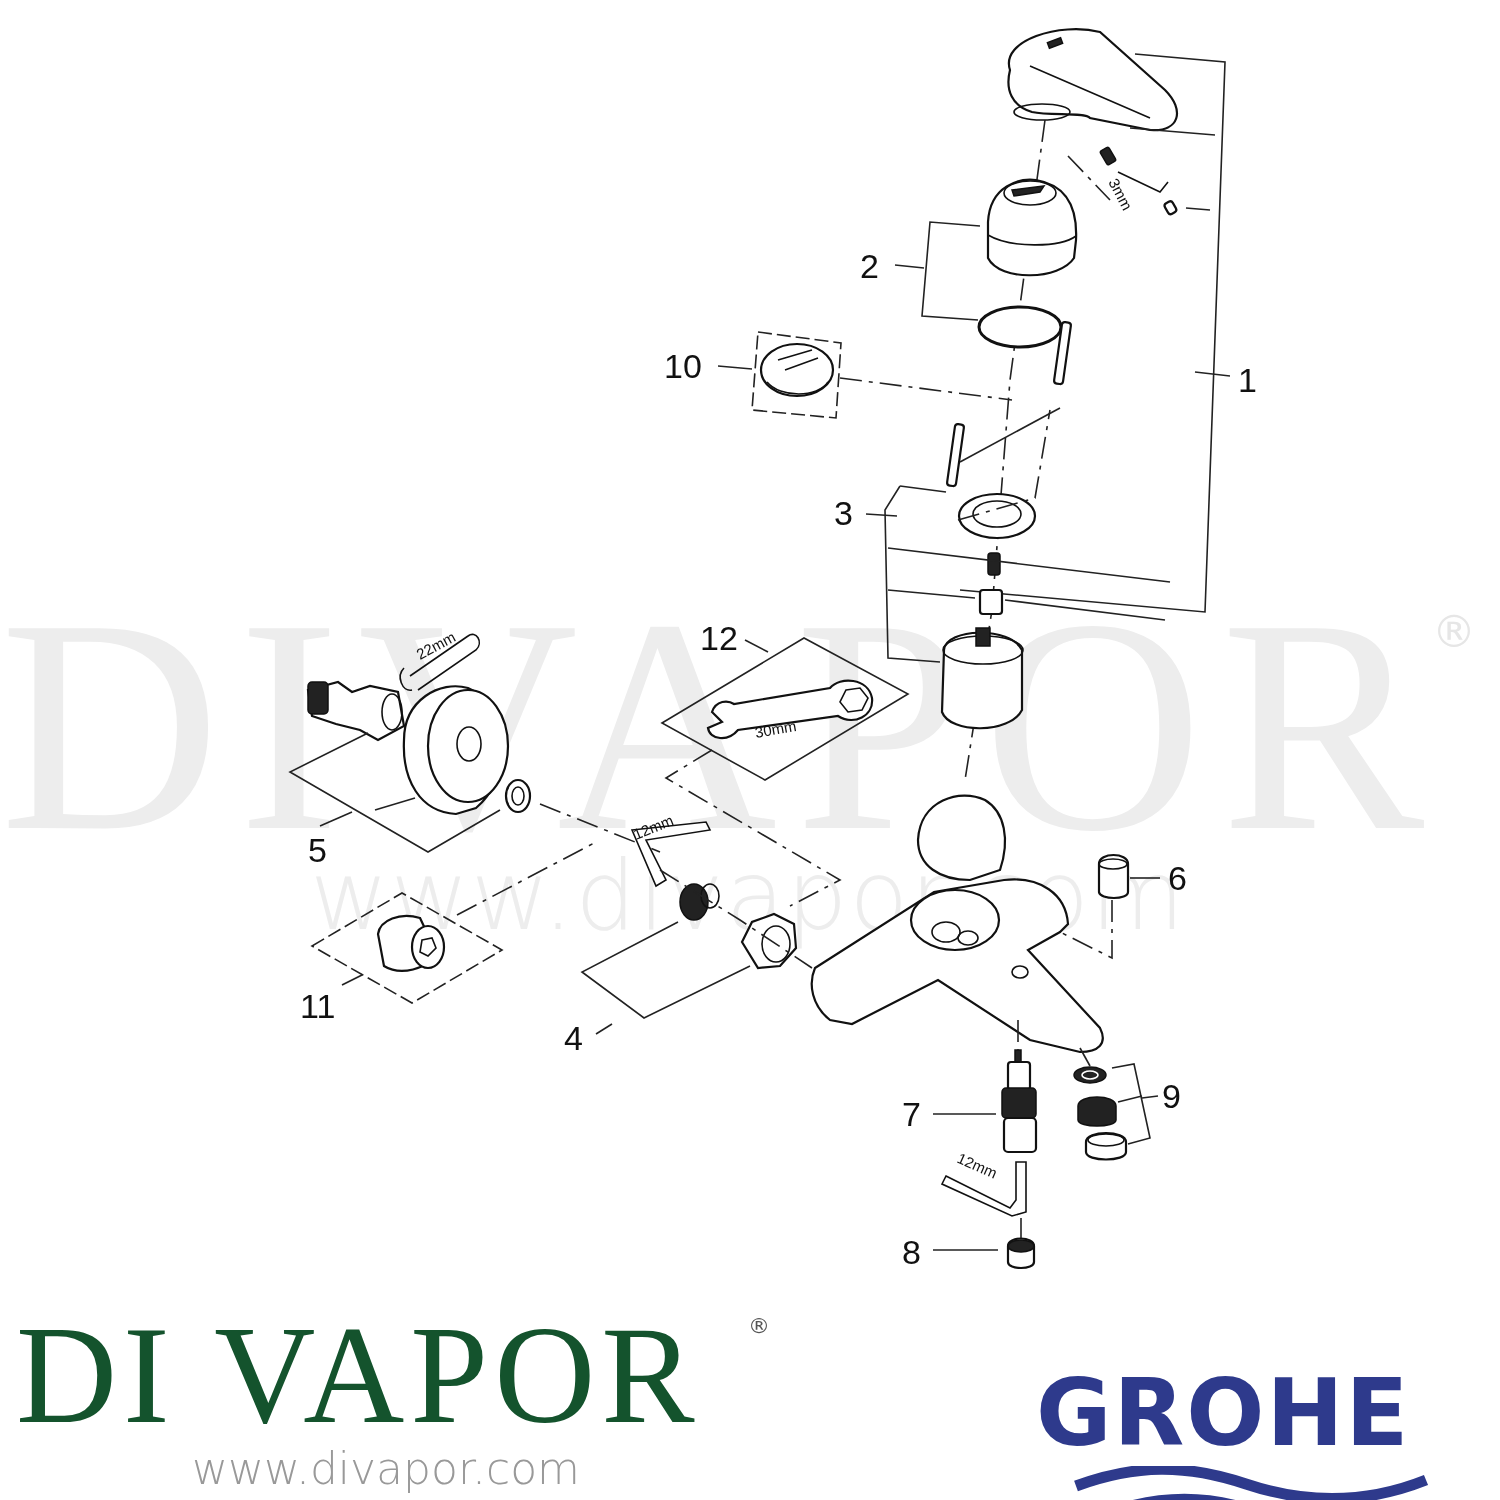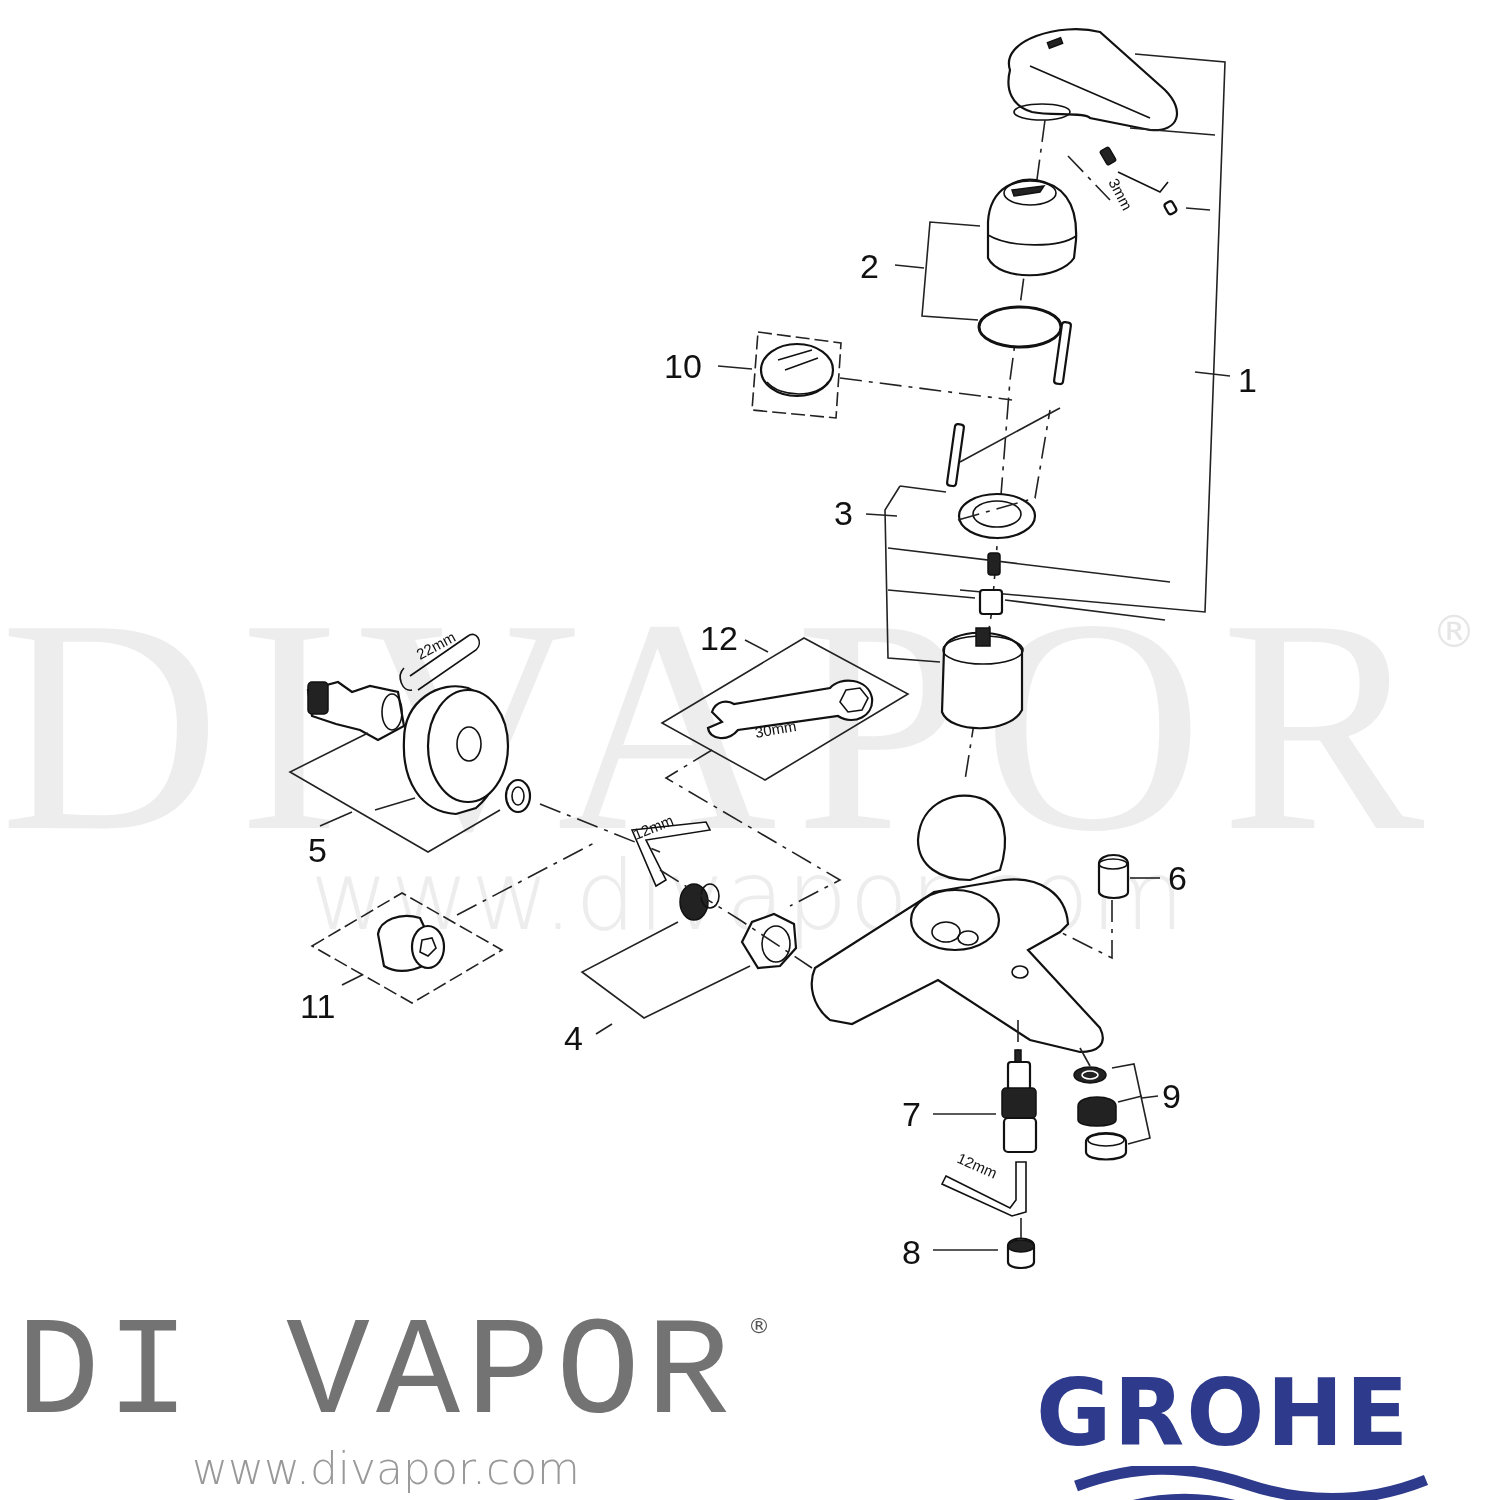--- a/index.html
+++ b/index.html
@@ -16,21 +16,21 @@
   }
   svg.diagram { position: absolute; left: 0; top: 0; width: 1500px; height: 1500px; z-index: 1; }
   svg.diagram .part { fill: #fff; stroke: #111; stroke-width: 2.2; }
   svg.diagram .thin { fill: none; stroke: #111; stroke-width: 1.6; }
   svg.diagram .dark { fill: #222; stroke: #111; stroke-width: 1.5; }
   svg.diagram .leader { fill: none; stroke: #222; stroke-width: 1.6; }
   svg.diagram .dash { fill: none; stroke: #222; stroke-width: 1.6; stroke-dasharray: 22 7 4 7; }
   svg.diagram .num { font-family: "Liberation Sans", sans-serif; font-size: 34px; fill: #111; }
   svg.diagram .tool { font-family: "Liberation Sans", sans-serif; font-size: 15px; fill: #111; }
   .brand-left { position: absolute; left: 16px; top: 1305px; z-index: 2; }
-  .brand-left .name { font-family: Liberation Mono, monospace; font-size: 140px; color: #737373; letter-spacing: 6px; line-height: 140px; white-space: nowrap; }
+  .brand-left .name { font-family: Liberation Serif, serif; font-size: 140px; color: #14532d; letter-spacing: 6px; line-height: 140px; white-space: nowrap; }
   .brand-left .reg { position: absolute; left: 732px; top: 8px; font-size: 22px; color: #555; font-family: "DejaVu Sans", sans-serif; }
   .brand-left .url { position: absolute; left: 176px; top: 138px; font-family: "DejaVu Sans", sans-serif; font-size: 44px; color: #999999; white-space: nowrap; font-weight: 200; }
   .brand-right { position: absolute; left: 1036px; top: 1364px; width: 450px; height: 180px; z-index: 2; }
   .brand-right .name { font-family: "DejaVu Sans", sans-serif; font-weight: bold; font-size: 92px; color: #2e3a8c; letter-spacing: 2px; line-height: 100px; }
   .brand-right svg { position: absolute; left: 30px; top: 102px; }
 </style>
 </head>
 <body>
 
 <div class="watermark-big">DIVAPOR</div>

